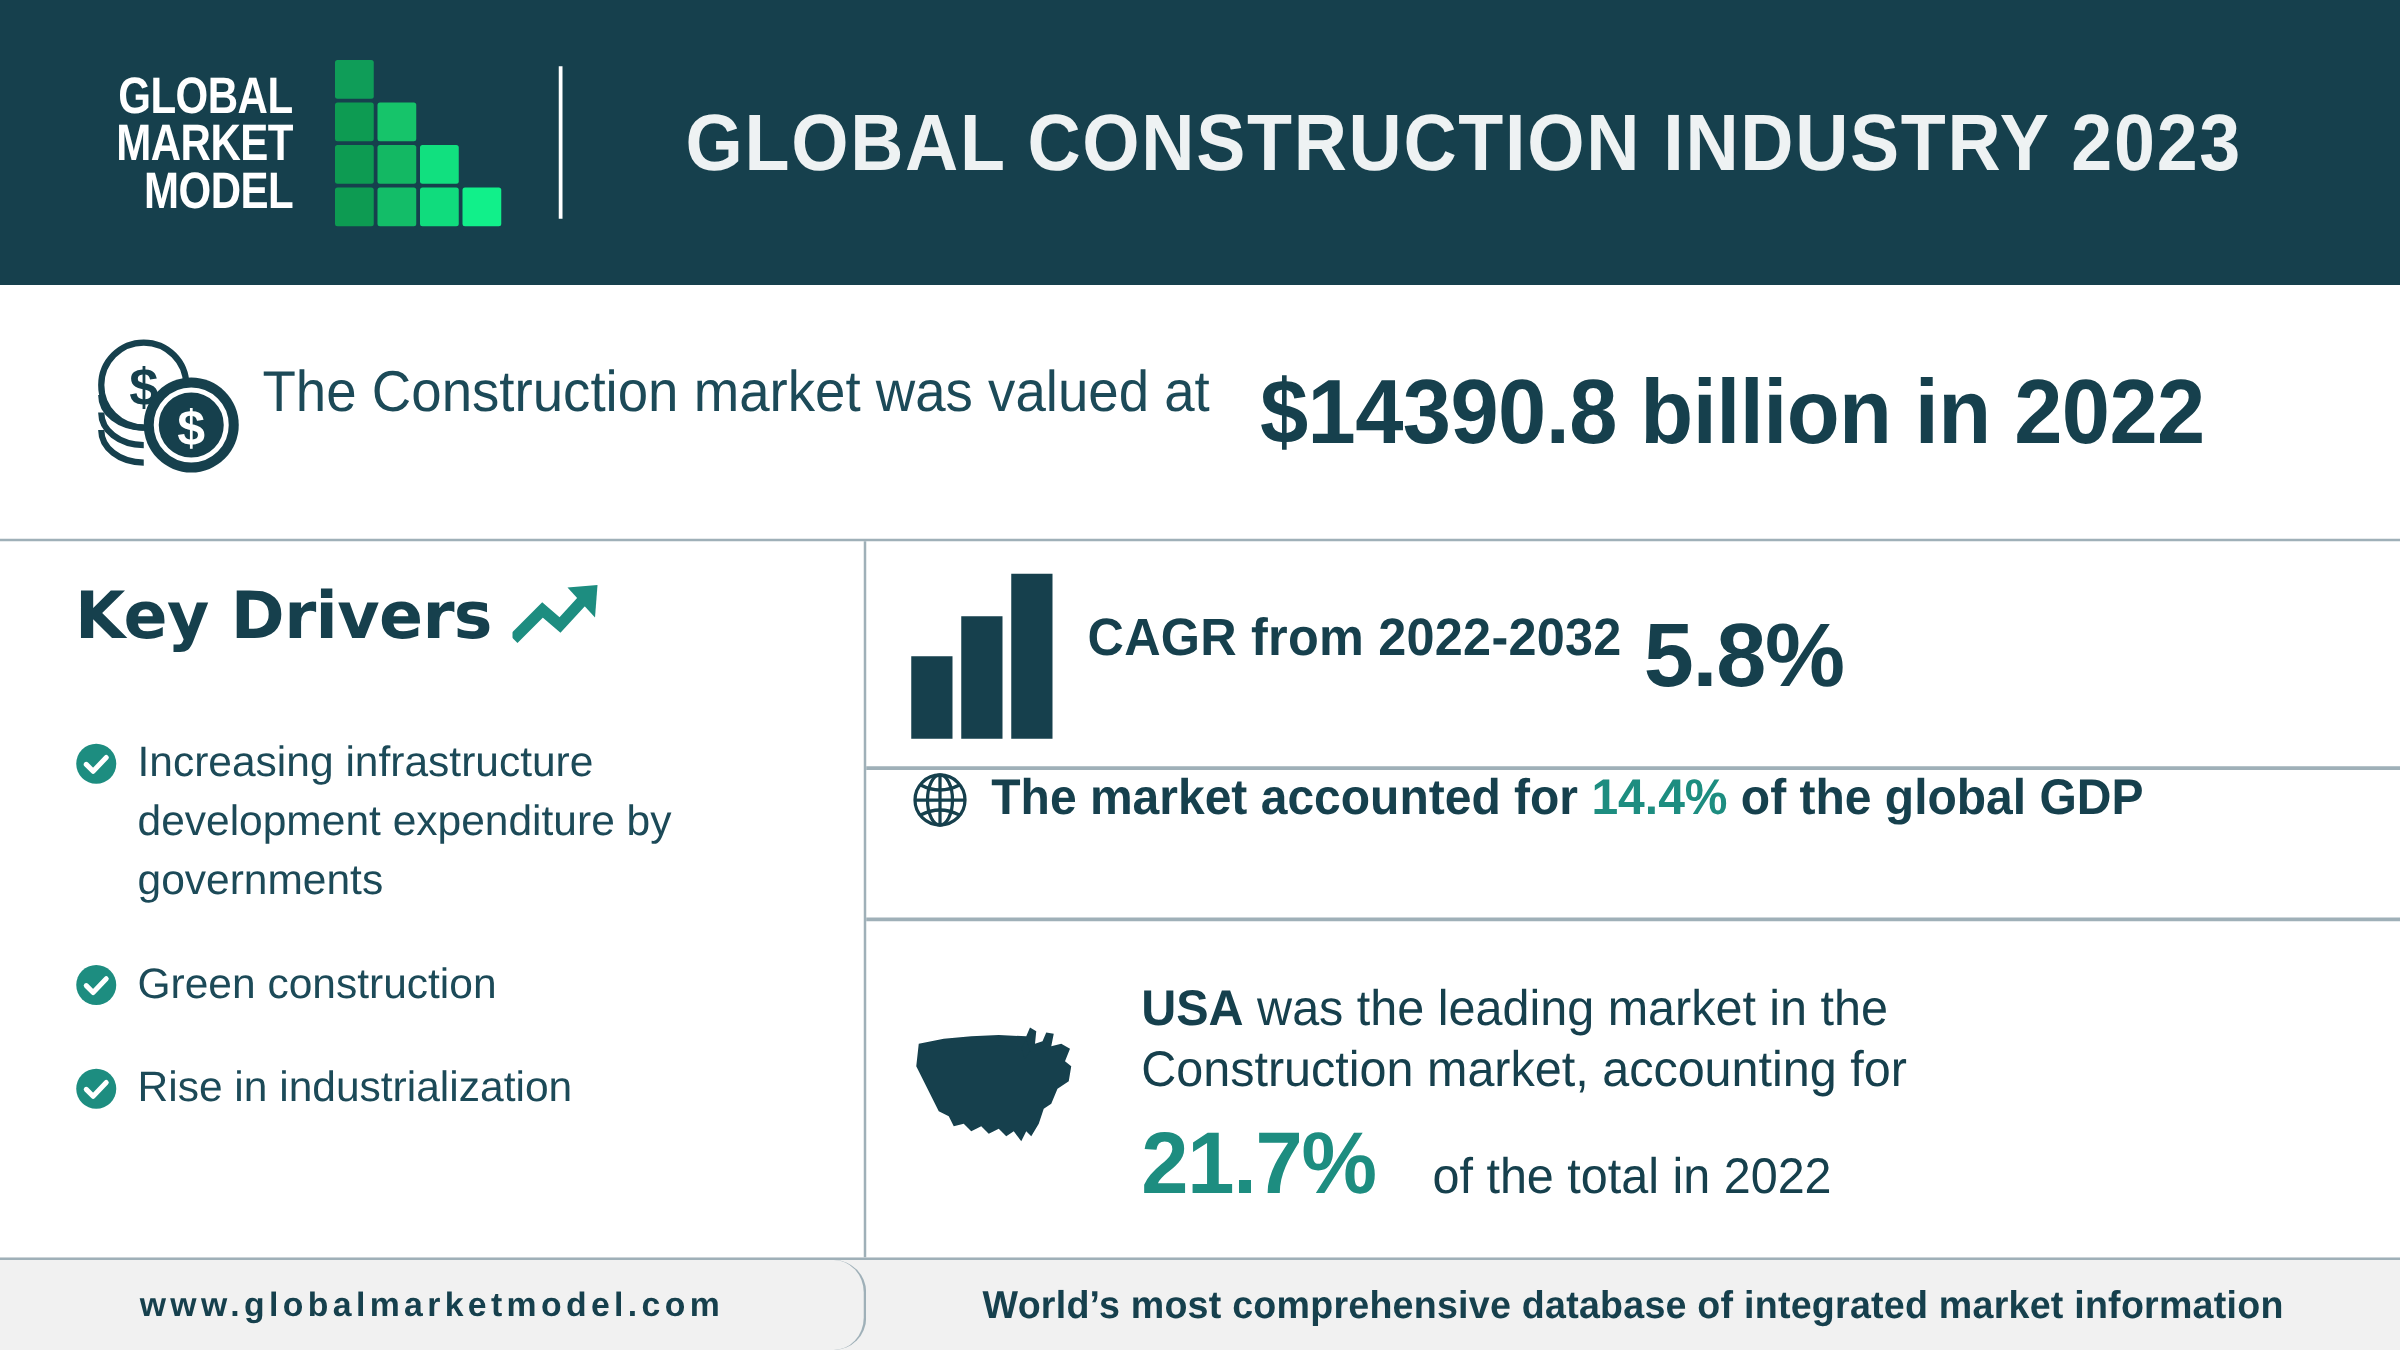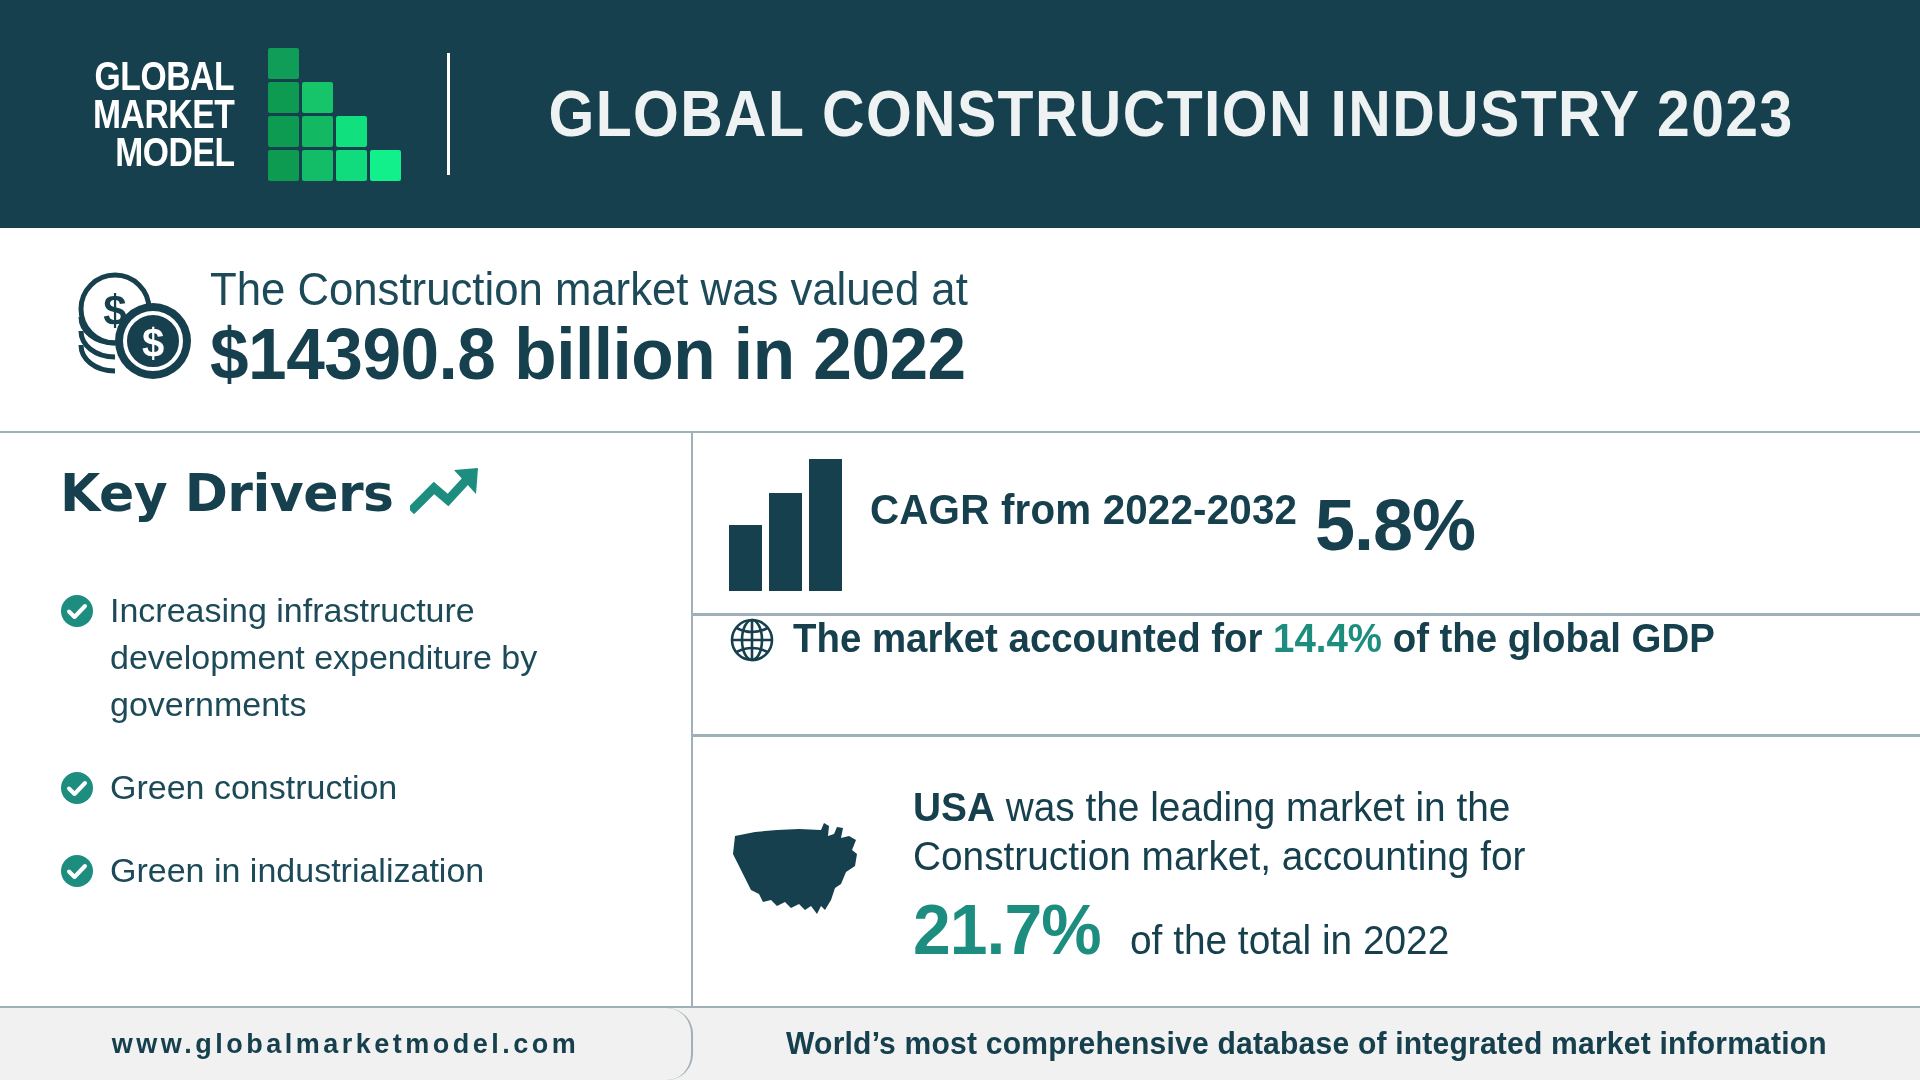--- a/index.html
+++ b/index.html
@@ -96,21 +96,21 @@
     flex: 0 0 auto;
     background: #ffffff;
   }
   .coin-icon {
     margin-left: 68px;
     margin-right: 14px;
     flex: 0 0 auto;
   }
   .value-text {
     display: flex;
-    flex-direction: column;
+    flex-direction: row;
     justify-content: center;
   }
   .value-lead {
     color: #1c4a58;
     font-family: "Liberation Sans Narrow", "Liberation Sans", sans-serif;
     font-size: 46px;
     line-height: 1.05;
     transform: scaleX(0.95);
     transform-origin: left center;
   }
@@ -242,21 +242,21 @@
     font-size: 40px;
     line-height: 1.22;
     transform: scaleX(0.97);
     transform-origin: left center;
     max-width: 660px;
   }
   .usa-lead b { font-weight: bold; }
   .usa-pct-row {
     display: flex;
     align-items: baseline;
-    gap: 24px;
+    gap: 40px;
     margin-top: 10px;
   }
   .usa-pct {
     color: #1d8d80;
     font-family: "Liberation Sans Narrow", "Liberation Sans", sans-serif;
     font-weight: bold;
     font-size: 70px;
     letter-spacing: -1px;
     transform: scaleX(0.97);
     transform-origin: left center;
@@ -384,21 +384,21 @@
                 <circle cx="17" cy="17" r="16" fill="#1d8d80"></circle>
                 <polyline points="9,17.5 14.5,23 25,12" fill="none" stroke="#ffffff" stroke-width="4" stroke-linecap="round" stroke-linejoin="round"></polyline>
               </svg></span>
             <div class="driver-text">Green construction</div>
           </div>
           <div class="driver">
             <span class="check-icon"><svg width="34" height="34" viewBox="0 0 34 34">
                 <circle cx="17" cy="17" r="16" fill="#1d8d80"></circle>
                 <polyline points="9,17.5 14.5,23 25,12" fill="none" stroke="#ffffff" stroke-width="4" stroke-linecap="round" stroke-linejoin="round"></polyline>
               </svg></span>
-            <div class="driver-text">Green in industrialization</div>
+            <div class="driver-text">Rise in industrialization</div>
           </div>
         </div>
     </div>
 
     <div class="col-right">
 
       <div class="cagr-row">
         <div class="bars">
           <i style="height:66px"></i>
           <i style="height:98px"></i>

